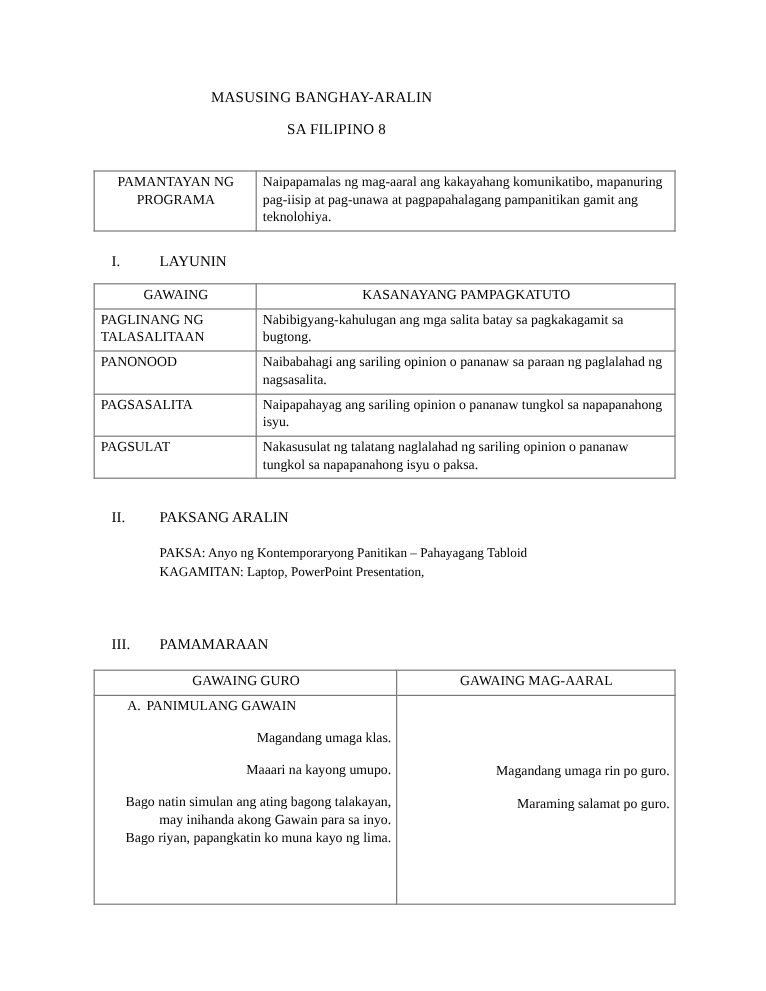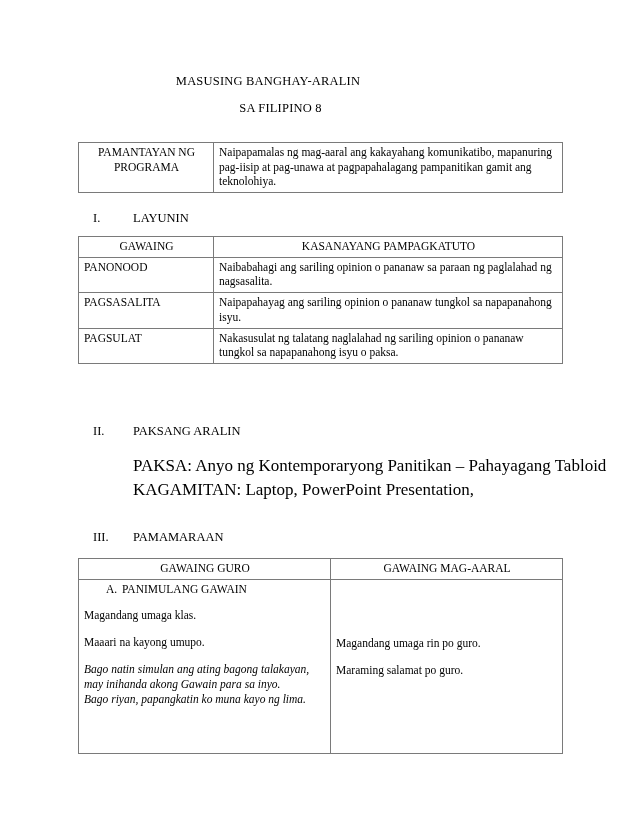--- a/index.html
+++ b/index.html
@@ -85,43 +85,43 @@
     width: 40px;
   }
   .sec-layunin    { left: 93px; top: 211px; }
   .sec-paksang    { left: 93px; top: 424px; }
   .sec-pamamaraan { left: 93px; top: 530px; }
 
   .paksa-block {
     position: absolute;
     left: 133px;
     top: 454px;
-    font-size: 17px;
+    font-size: 11px;
     line-height: 1.42;
     white-space: nowrap;
   }
   .paksa-block div { margin: 0; padding: 0; }
 
   
   .gawain-head {
     margin: 0 0 12px 0;
     padding-left: 22px;
     font-size: 11.5px;
   }
   .gawain-head .letter {
     display: inline-block;
     width: 16px;
   }
   .para {
     margin: 0 0 12px 0;
     line-height: 1.3;
+    text-align: right;
   }
   .para.tight {
     margin-bottom: 0;
-    font-style: italic;
   }
   .cell-guro { height: 168px; margin-left: 16px; }
 </style>
 </head>
 <body>
 
 <div class="page">
 
   <div class="doc-title title-1">MASUSING BANGHAY-ARALIN</div>
   <div class="doc-title title-2">SA FILIPINO 8</div>
@@ -148,20 +148,24 @@
         <col style="width:135px">
         <col style="width:349px">
       </colgroup>
     <thead>
       <tr>
         <th class="cell-head">GAWAING</th>
         <th class="cell-head">KASANAYANG PAMPAGKATUTO</th>
       </tr>
     </thead>
     <tbody>
+      <tr>
+        <td>PAGLINANG NG TALASALITAAN</td>
+        <td>Nabibigyang-kahulugan ang mga salita batay sa pagkakagamit sa bugtong.</td>
+      </tr>
       <tr>
         <td>PANONOOD</td>
         <td>Naibabahagi ang sariling opinion o pananaw sa paraan ng paglalahad ng nagsasalita.</td>
       </tr>
       <tr>
         <td>PAGSASALITA</td>
         <td>Naipapahayag ang sariling opinion o pananaw tungkol sa napapanahong isyu.</td>
       </tr>
       <tr>
         <td>PAGSULAT</td>

